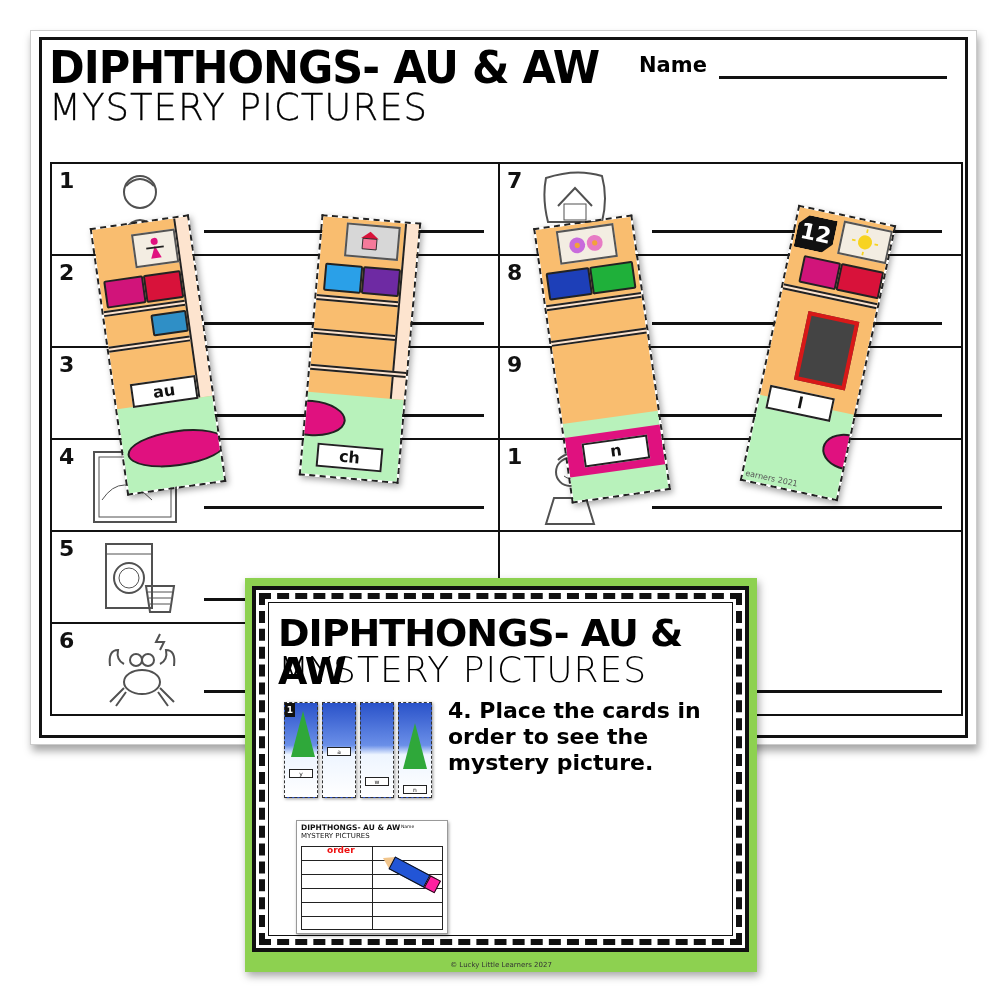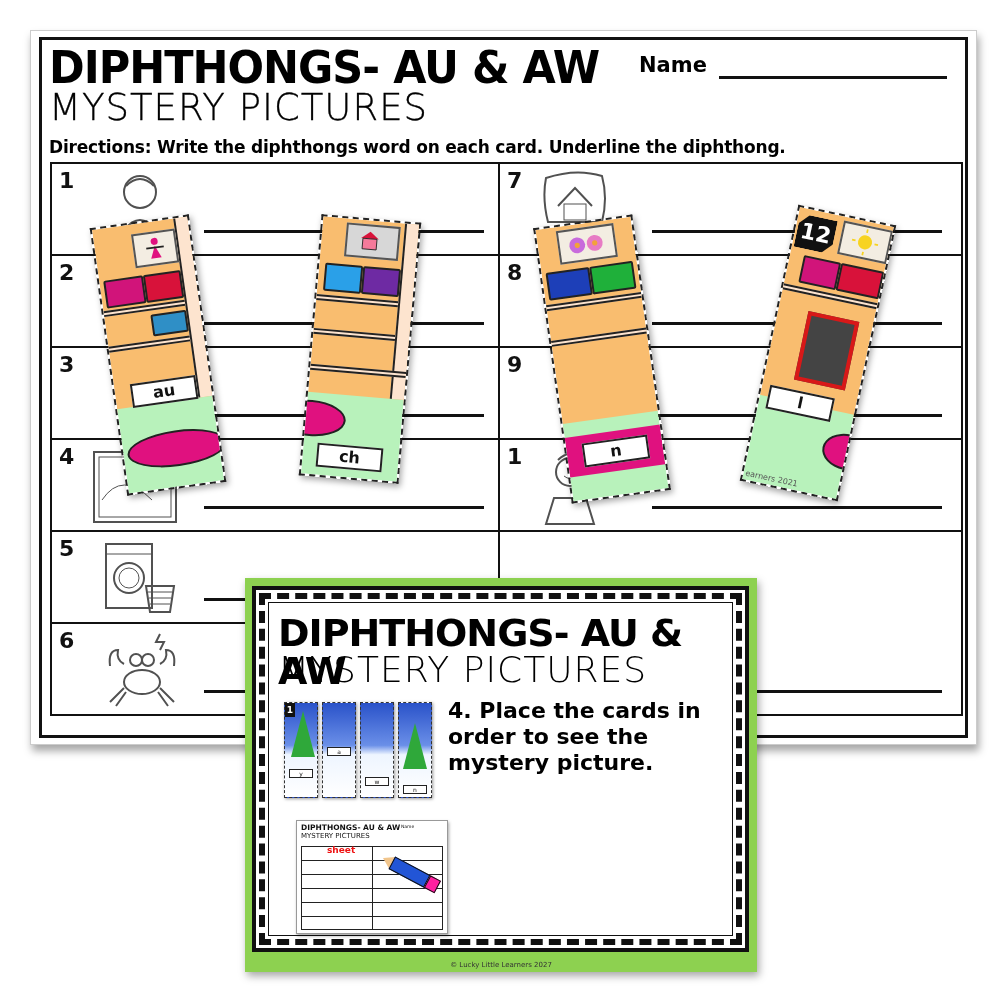--- a/index.html
+++ b/index.html
@@ -157,21 +157,20 @@
 </style>
 </head>
 <body>
 
 <div class="sheet">
   <div class="sheet-border"></div>
   <div class="sheet-title">DIPHTHONGS- AU &amp; AW</div>
   <div class="sheet-subtitle">MYSTERY PICTURES</div>
   <div class="name-label">Name</div>
   <div class="name-line"></div>
-  <div class="directions">Directions: Write the diphthongs word on each card. Underline the diphthong.</div>
 
   <div class="grid">
     <div class="vdiv"></div>
 
     <div class="cell" style="left:0;top:0;width:446px;">
       <span class="cell-num">1</span>
       <svg class="line-art" style="left:58px;top:6px;" viewBox="0 0 60 70">
           <circle cx="30" cy="22" r="16" fill="none" stroke="#333" stroke-width="2"></circle>
           <path d="M16 16 Q30 2 44 16" fill="none" stroke="#333" stroke-width="2"></path>
           <path d="M14 60 Q30 40 46 60" fill="none" stroke="#333" stroke-width="2"></path>
@@ -370,21 +369,21 @@
       <div class="msub">MYSTERY PICTURES</div>
       <div class="mname">Name</div>
       <div class="mgrid">
         <div class="mrow" style="top:0;"></div>
         <div class="mrow" style="top:14px;"></div>
         <div class="mrow" style="top:28px;"></div>
         <div class="mrow" style="top:42px;"></div>
         <div class="mrow" style="top:56px;"></div>
         <div class="mvdiv"></div>
       </div>
-      <div class="yawn">sheet</div>
+      <div class="yawn">order</div>
       <div class="pencil">
         <div class="tip"></div>
           <div class="body"></div>
           <div class="eraser"></div>
       </div>
     </div>
 
   </div>
   <div class="copyright">© Lucky Little Learners 2027</div>
 </div>

